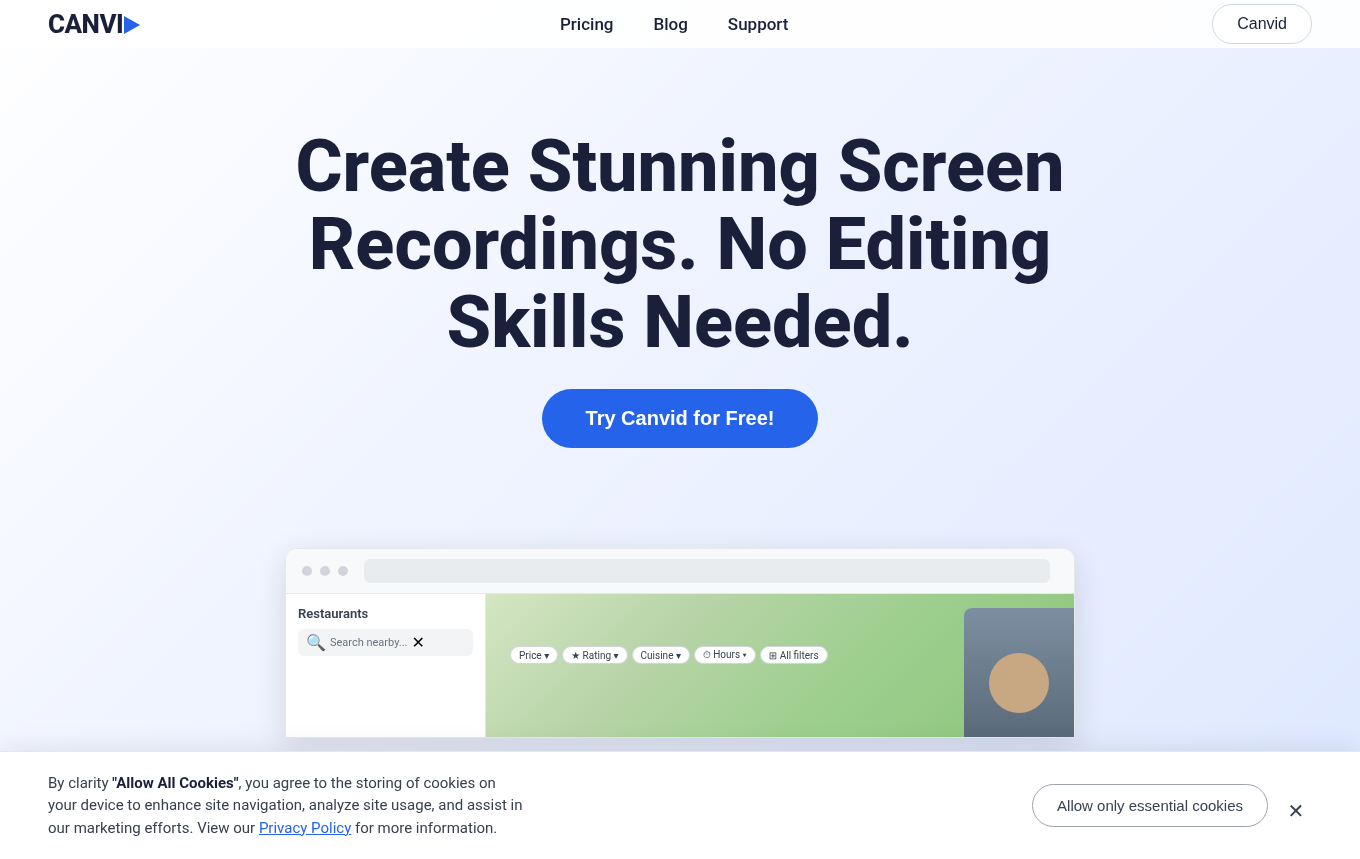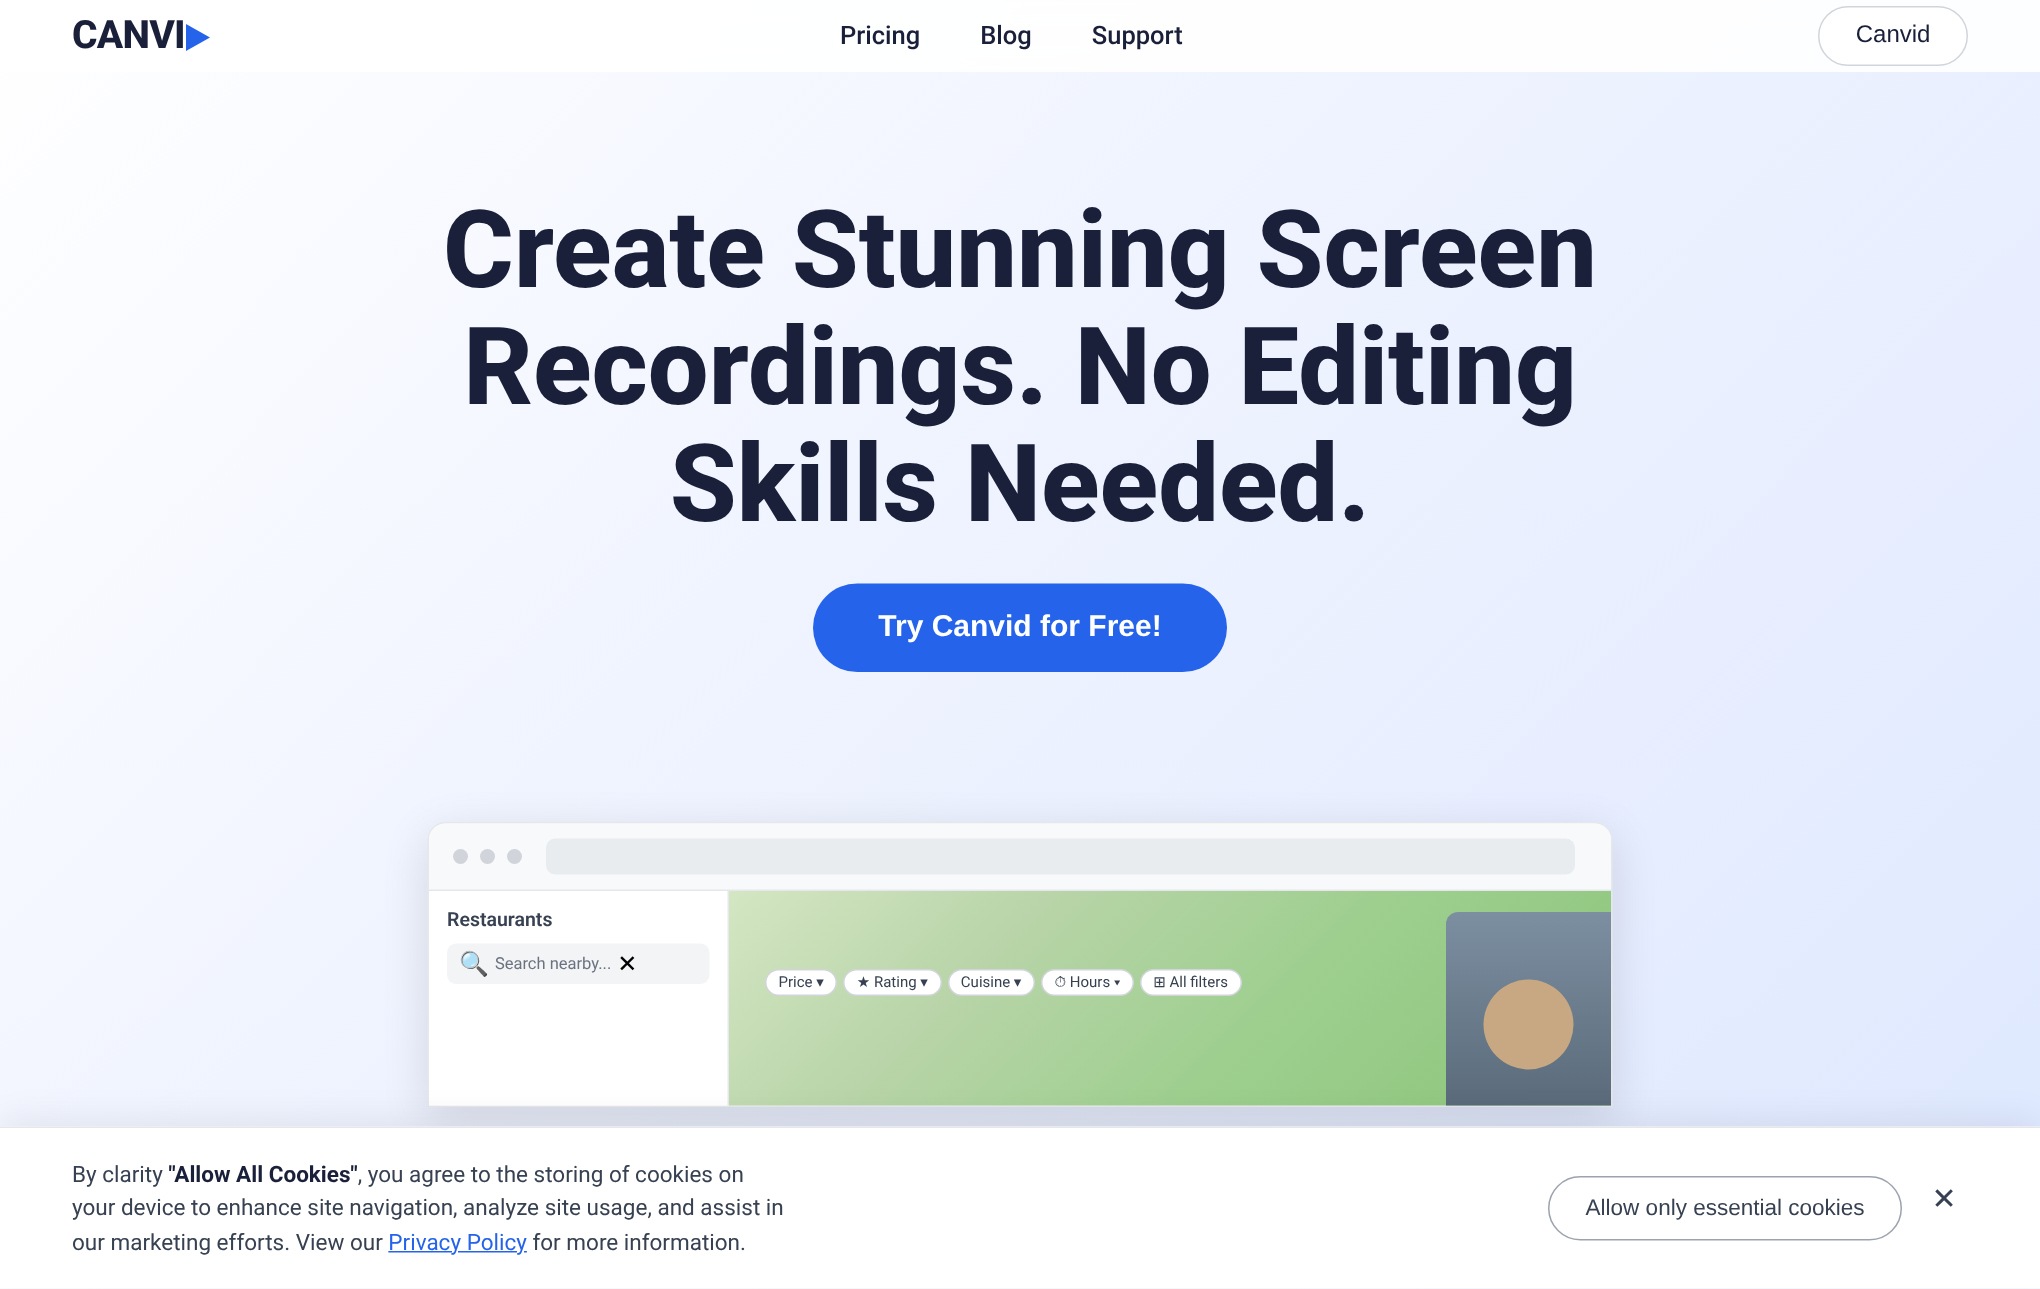--- a/index.html
+++ b/index.html
@@ -301,21 +301,21 @@
       color: #1a1f3a;
     }
 
     .cookie-link {
       color: #2563eb;
       text-decoration: underline;
     }
 
     .cookie-actions {
       display: flex;
-      align-items: flex-start;
+      align-items: flex-end;
       gap: 12px;
     }
 
     .btn-essential {
       background: #ffffff;
       border: 1.5px solid #9ca3af;
       border-radius: 24px;
       padding: 12px 24px;
       font-size: 15px;
       font-weight: 500;

